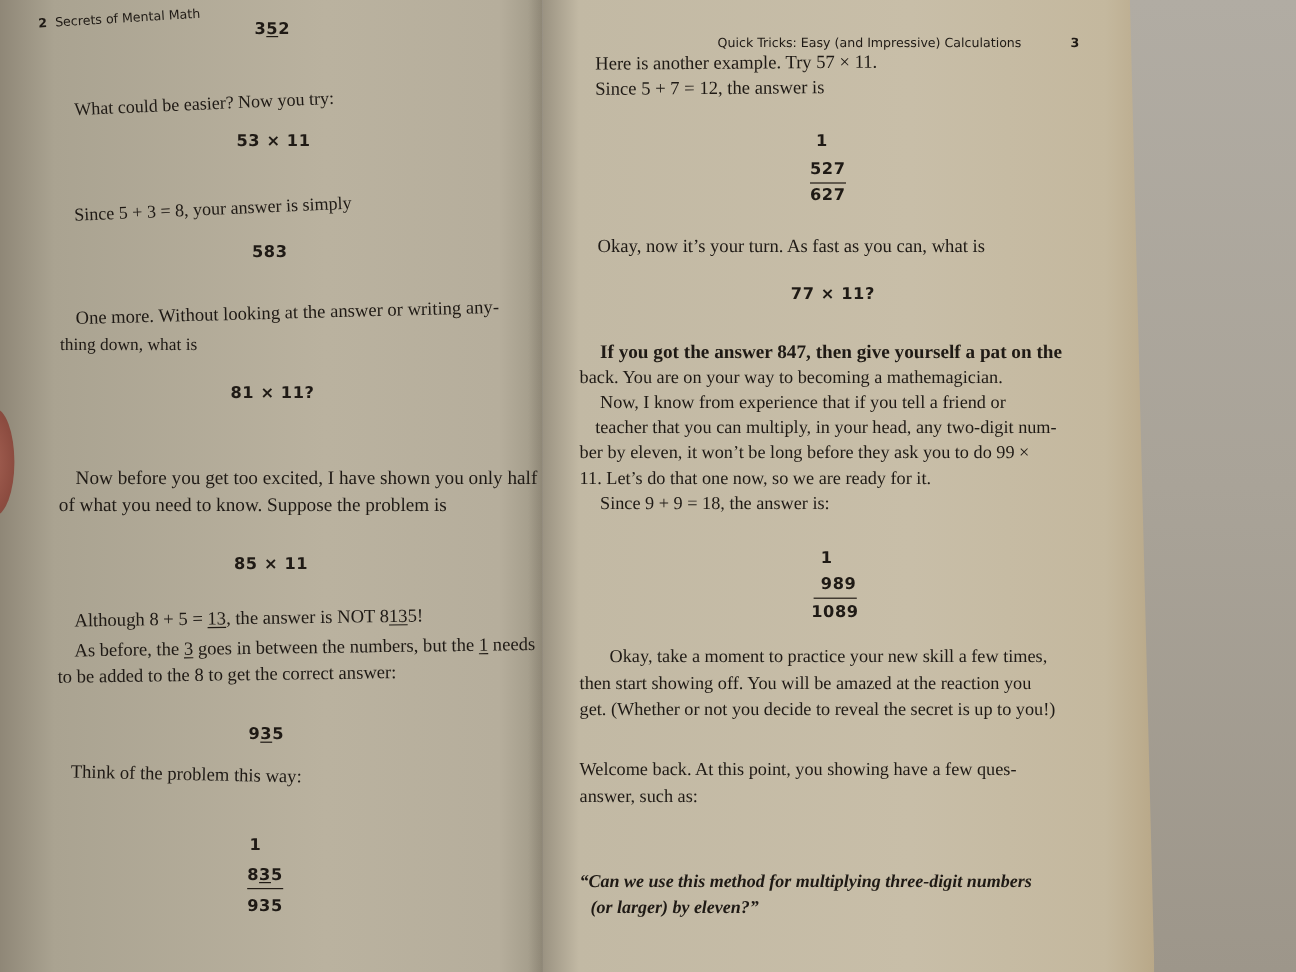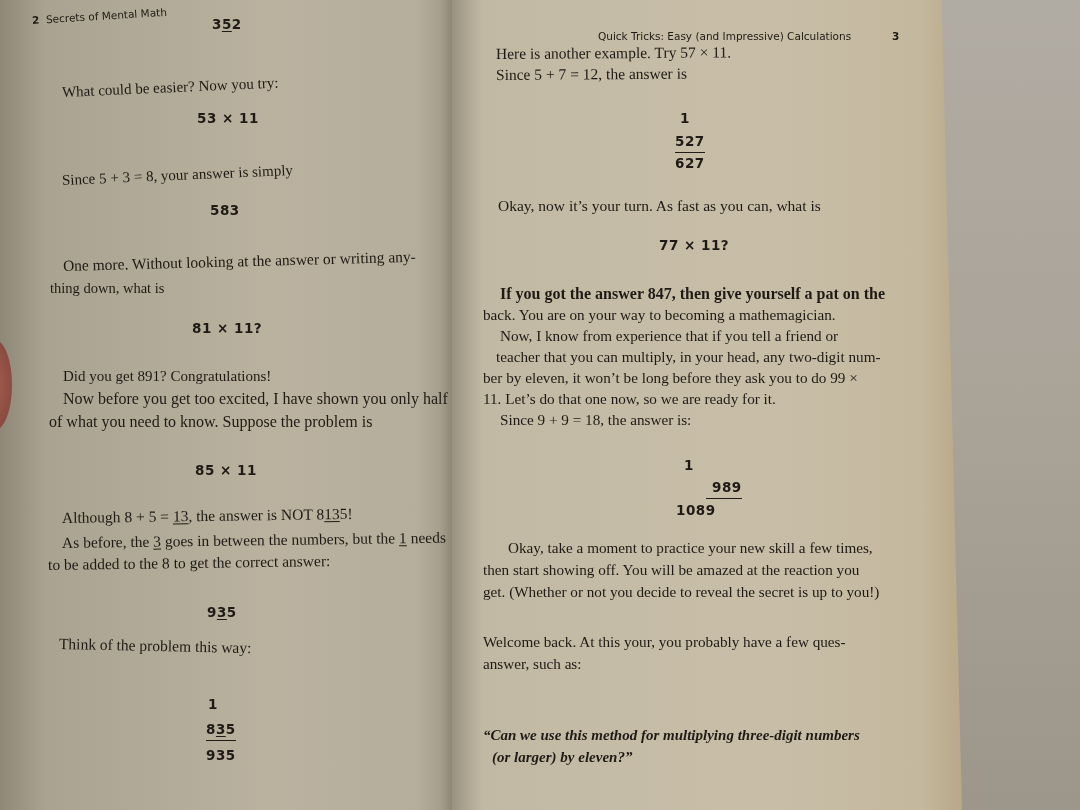--- a/index.html
+++ b/index.html
@@ -70,21 +70,20 @@
 
   <div class="t rot-l2" style="left:62px; top:170px; font-size:15px;">Since 5 + 3 = 8, your answer is simply</div>
 
   <div class="t num" style="left:210px; top:200px;">583</div>
 
   <div class="t rot-l3" style="left:63px; top:256px; font-size:15.5px;">One more. Without looking at the answer or writing any-</div>
   <div class="t" style="left:50px; top:278px; font-size:14.5px;">thing down, what is</div>
 
   <div class="t num" style="left:192px; top:318px;">81 × 11?</div>
 
-  <div class="t" style="left:63px; top:366px; font-size:15px;">Did you get 891? Congratulations!</div>
   <div class="t" style="left:63px; top:389px; font-size:16px;">Now before you get too excited, I have shown you only half</div>
   <div class="t" style="left:49px; top:412px; font-size:16px;">of what you need to know. Suppose the problem is</div>
 
   <div class="t num" style="left:195px; top:460px;">85 × 11</div>
 
   <div class="t rot-l4" style="left:62px; top:508px; font-size:15.5px;">
     <span>Although 8 + 5 = </span><span class="u">13</span><span>, the answer is NOT 8</span><span class="u">13</span><span>5!</span>
   </div>
 
   <div class="t rot-l4" style="left:62px; top:533px; font-size:15.5px;">
@@ -126,25 +125,25 @@
 
   <div class="t" style="left:48px; top:284px; font-size:16px;font-weight:bold;">If you got the answer 847, then give yourself a pat on the</div>
   <div class="t" style="left:31px; top:305px; font-size:15.2px;">back. You are on your way to becoming a mathemagician.</div>
   <div class="t" style="left:48px; top:326px; font-size:15.2px;">Now, I know from experience that if you tell a friend or</div>
   <div class="t" style="left:31px; top:347px; font-size:15.2px;margin-left:13px;">teacher that you can multiply, in your head, any two-digit num-</div>
   <div class="t" style="left:31px; top:368px; font-size:15.2px;">ber by eleven, it won’t be long before they ask you to do 99 ×</div>
   <div class="t" style="left:31px; top:389px; font-size:15.2px;">11. Let’s do that one now, so we are ready for it.</div>
   <div class="t" style="left:48px; top:410px; font-size:15.2px;">Since 9 + 9 = 18, the answer is:</div>
 
   <div class="t num" style="left:232px; top:455px;">1</div>
-  <div class="t num rule" style="left:226px; top:477px; padding-left:6px;margin-left:28px;">989</div>
+  <div class="t num rule" style="left:226px; top:477px; padding-left:6px;">989</div>
   <div class="t num" style="left:224px; top:500px;text-align:right;">1089</div>
 
   <div class="t" style="left:56px; top:538px; font-size:15.2px;">Okay, take a moment to practice your new skill a few times,</div>
   <div class="t" style="left:31px; top:560px; font-size:15.2px;">then start showing off. You will be amazed at the reaction you</div>
   <div class="t" style="left:31px; top:582px; font-size:15.2px;">get. (Whether or not you decide to reveal the secret is up to you!)</div>
 
-  <div class="t" style="left:31px; top:632px; font-size:15.2px;">Welcome back. At this your, you probably have a few ques-</div>
+  <div class="t" style="left:31px; top:632px; font-size:15.2px;">Welcome back. At this point, you showing have a few ques-</div>
   <div class="t" style="left:31px; top:654px; font-size:15.2px;">answer, such as:</div>
 
   <div class="t it" style="left:31px; top:689px; font-size:15px;">“Can we use this method for multiplying three-digit numbers</div>
   <div class="t it" style="left:40px; top:711px; font-size:15px;">(or larger) by eleven?”</div>
 </div>
 
 </body></html>

